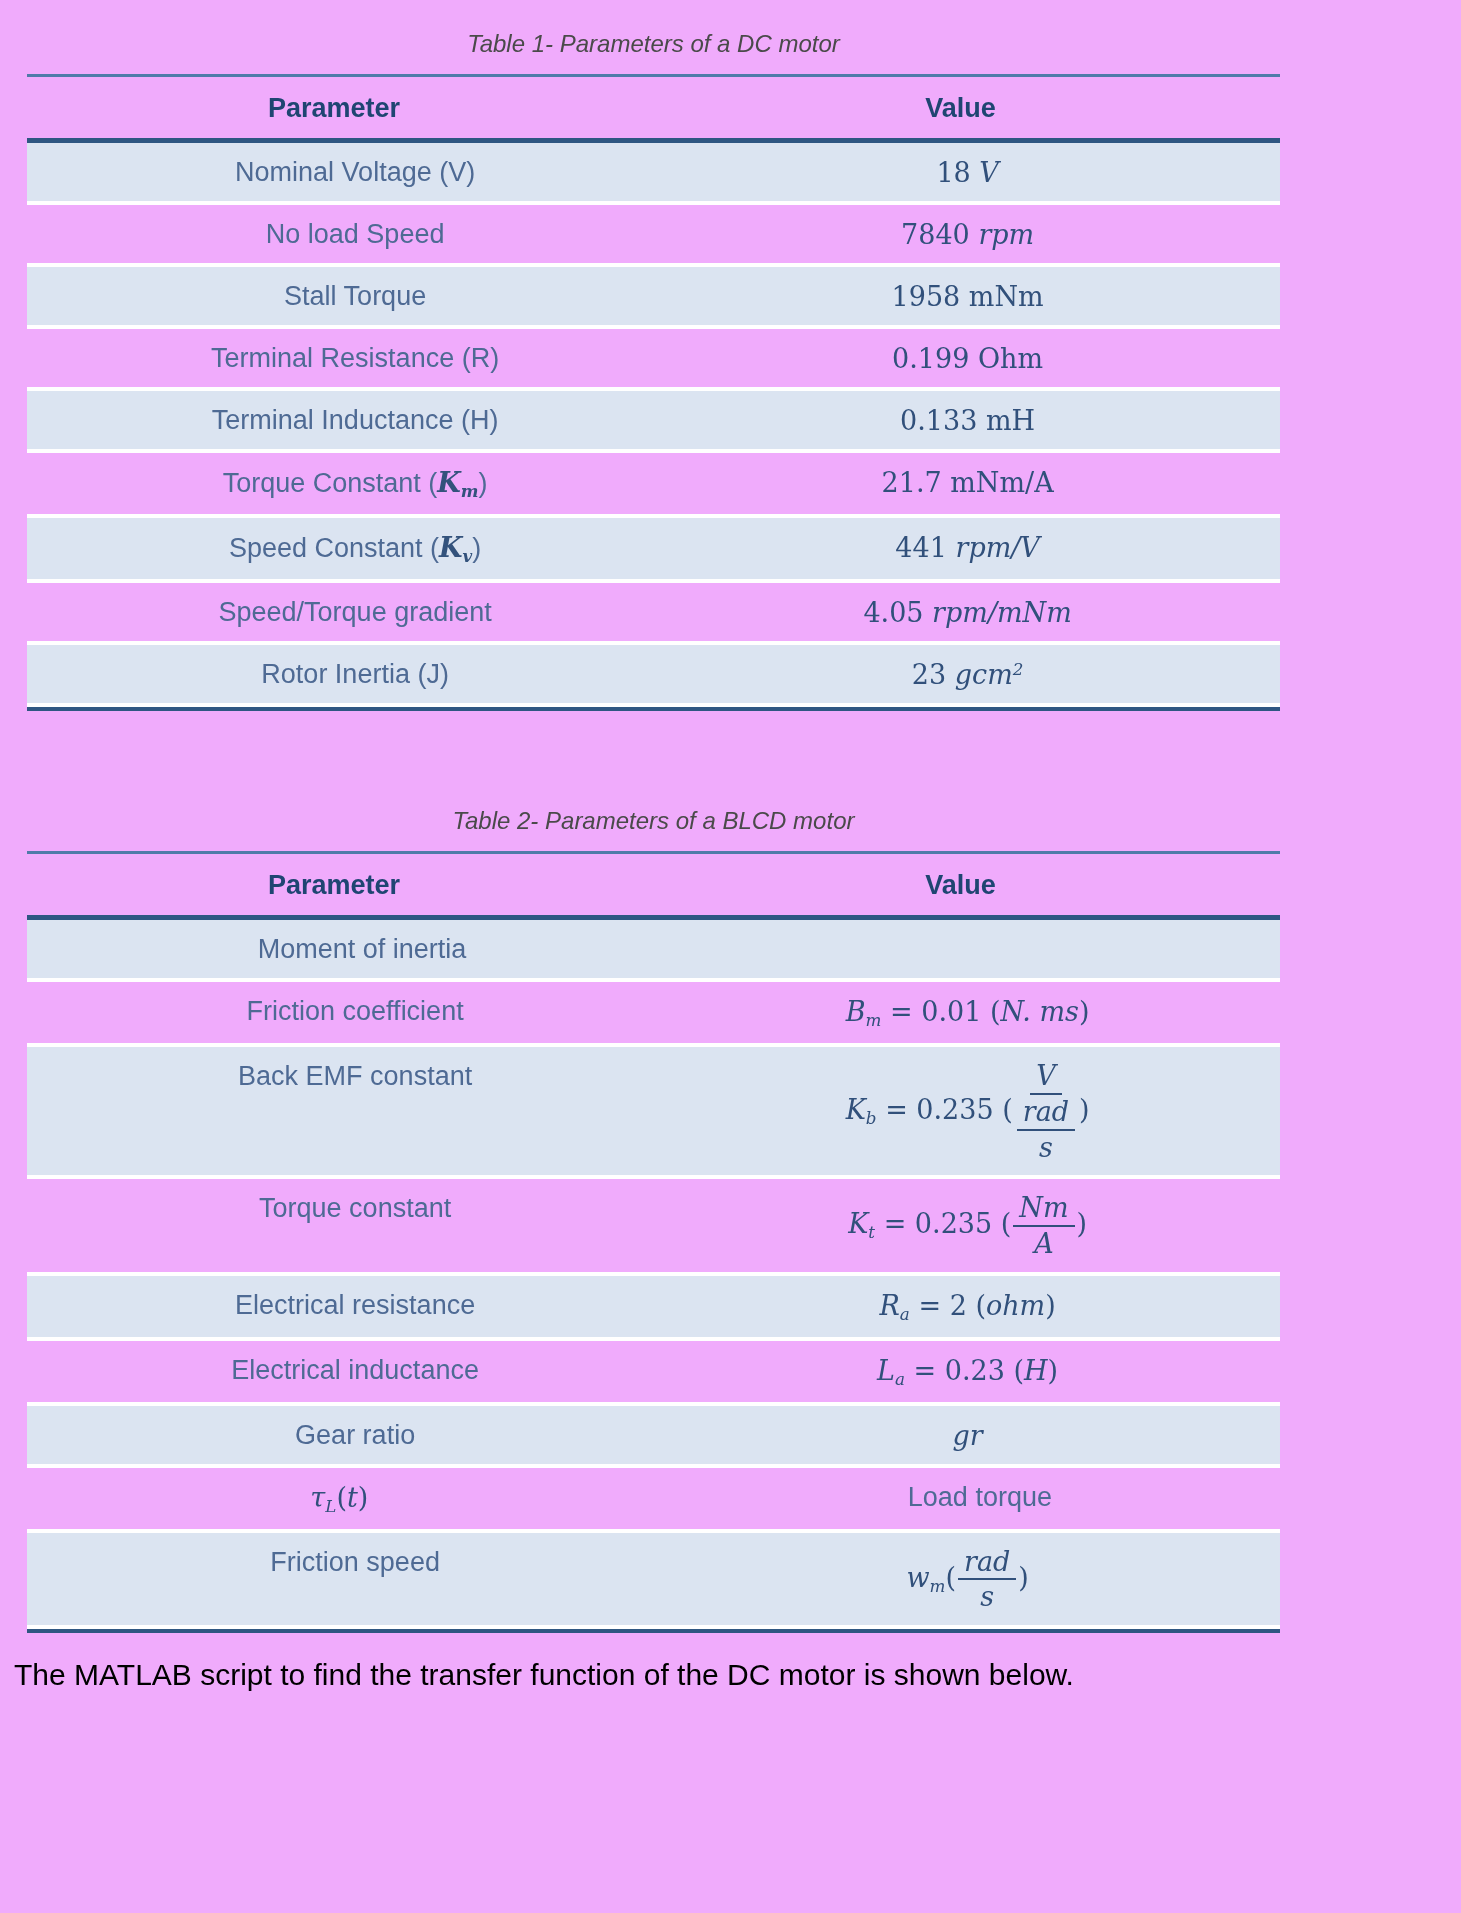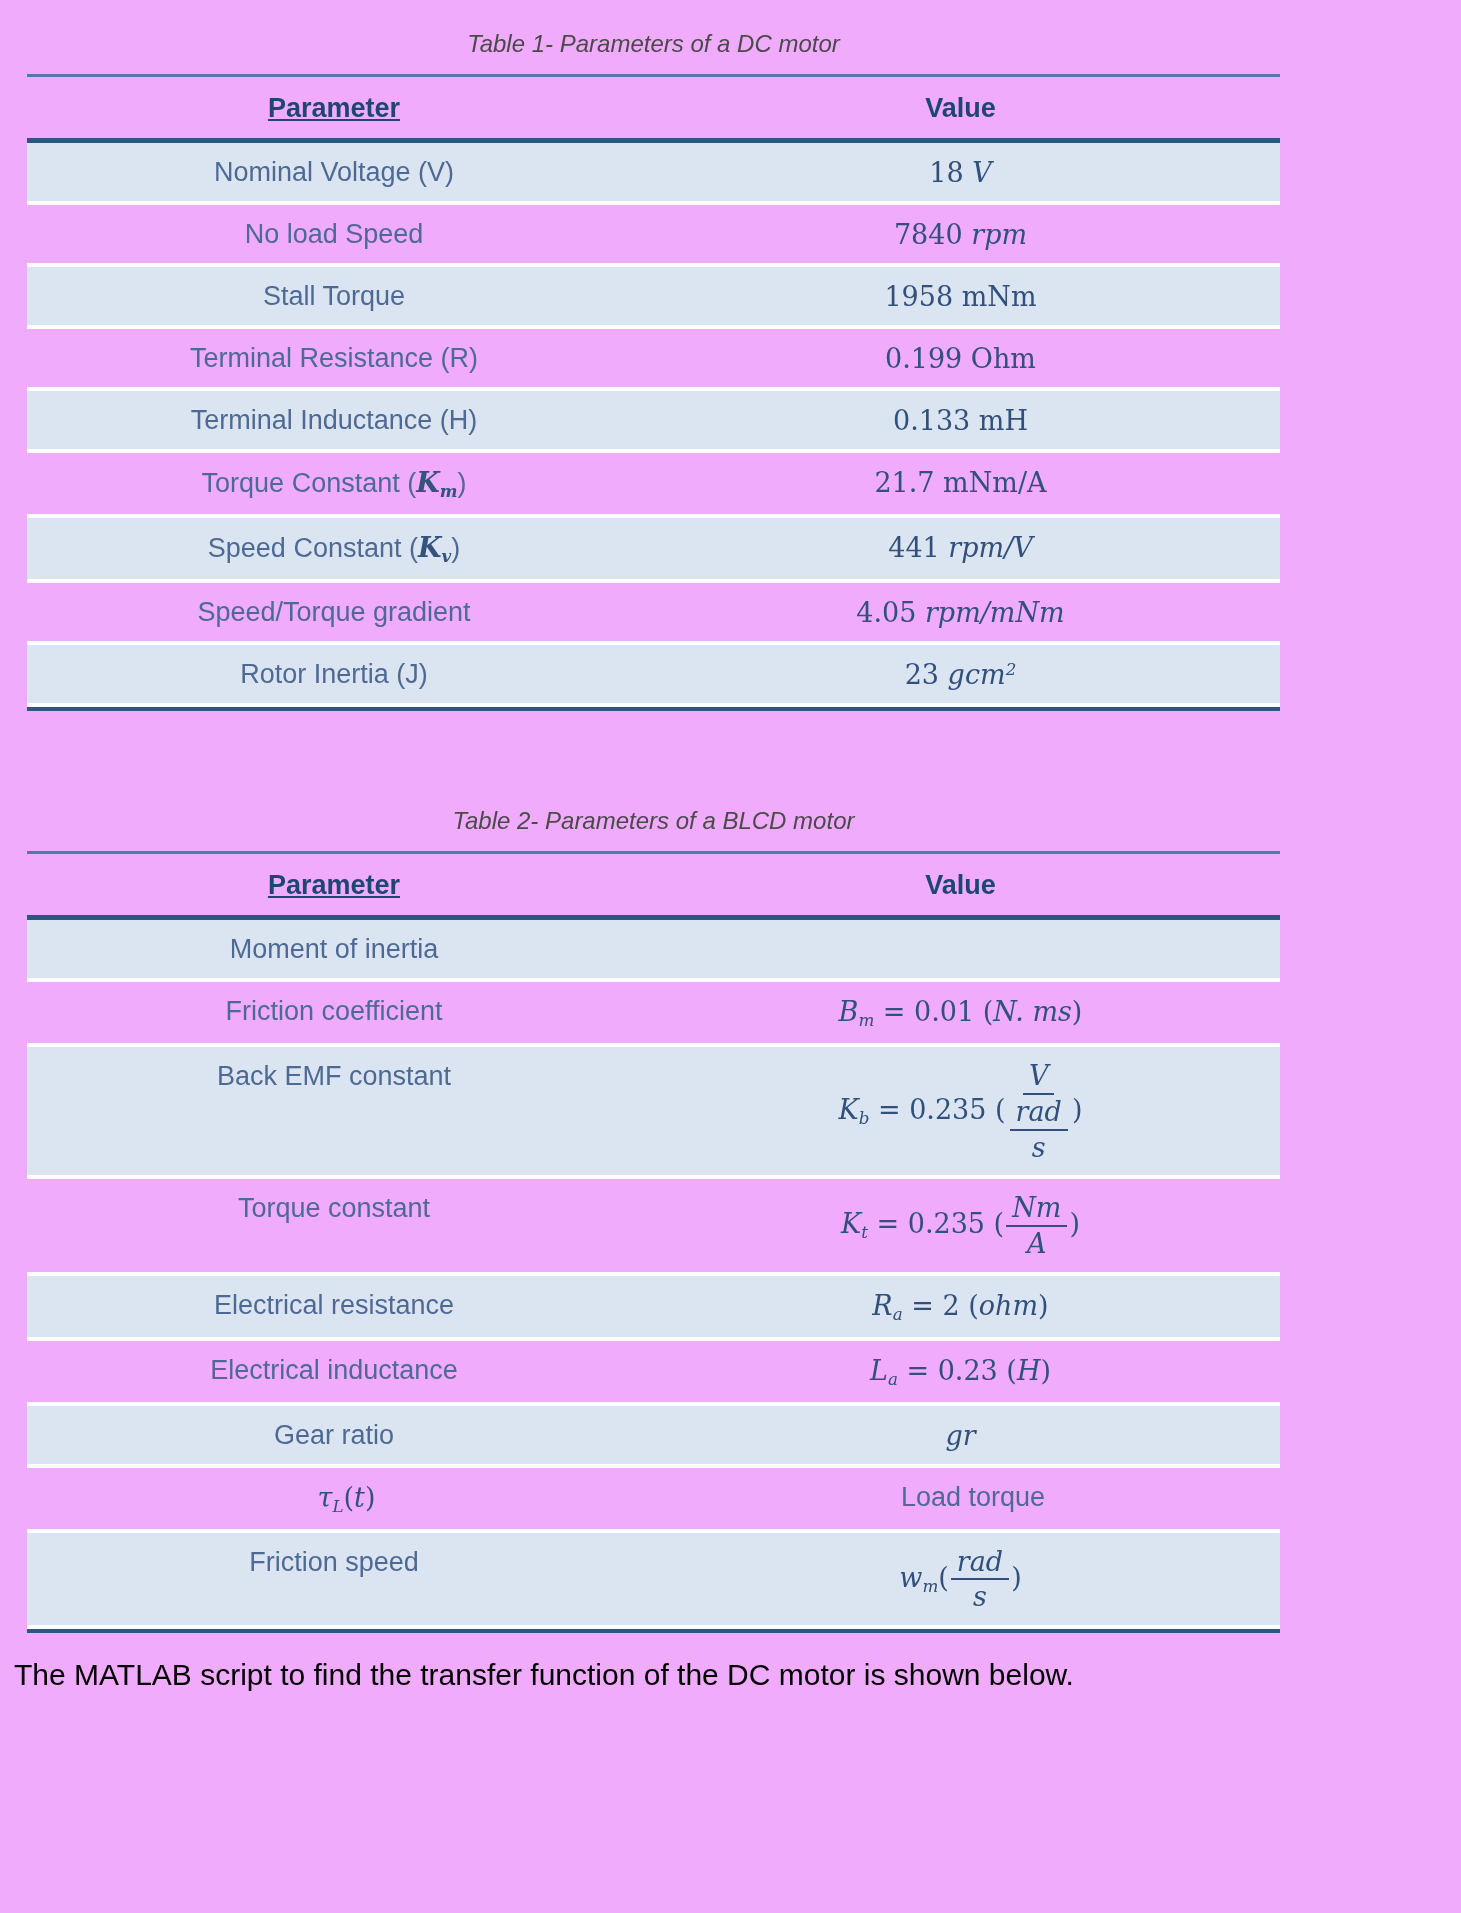--- a/index.html
+++ b/index.html
@@ -45,26 +45,27 @@
     min-height:49px;
     border-bottom:4px solid #ffffff;
   }
   .tr.band{background:#dbe4f1;}
   .ptable{border-bottom:4px solid #2e5682;}
   .td{
     padding-top:14px;
     padding-bottom:13px;
     text-align:center;
   }
-  .col-param{width:49%;text-decoration:underline;}
+  .col-param{width:49%;}
   .col-value{width:51%;}
   .cell-label{
     font-size:27px;
     color:#4e6a94;
     font-family:"Liberation Sans",sans-serif;
+    padding-left:28px;
   }
   .cell-value{
     font-size:27px;
     color:#31507b;
     font-family:"DejaVu Serif",serif;
   }
   .mline{display:inline-block;}
   .f-i{font-style:italic;font-family:"DejaVu Serif",serif;}
   .f-bi{font-style:italic;font-weight:700;font-family:"DejaVu Serif",serif;color:#33527c;}
   .pos-sub{font-size:0.62em;vertical-align:-0.3em;}

